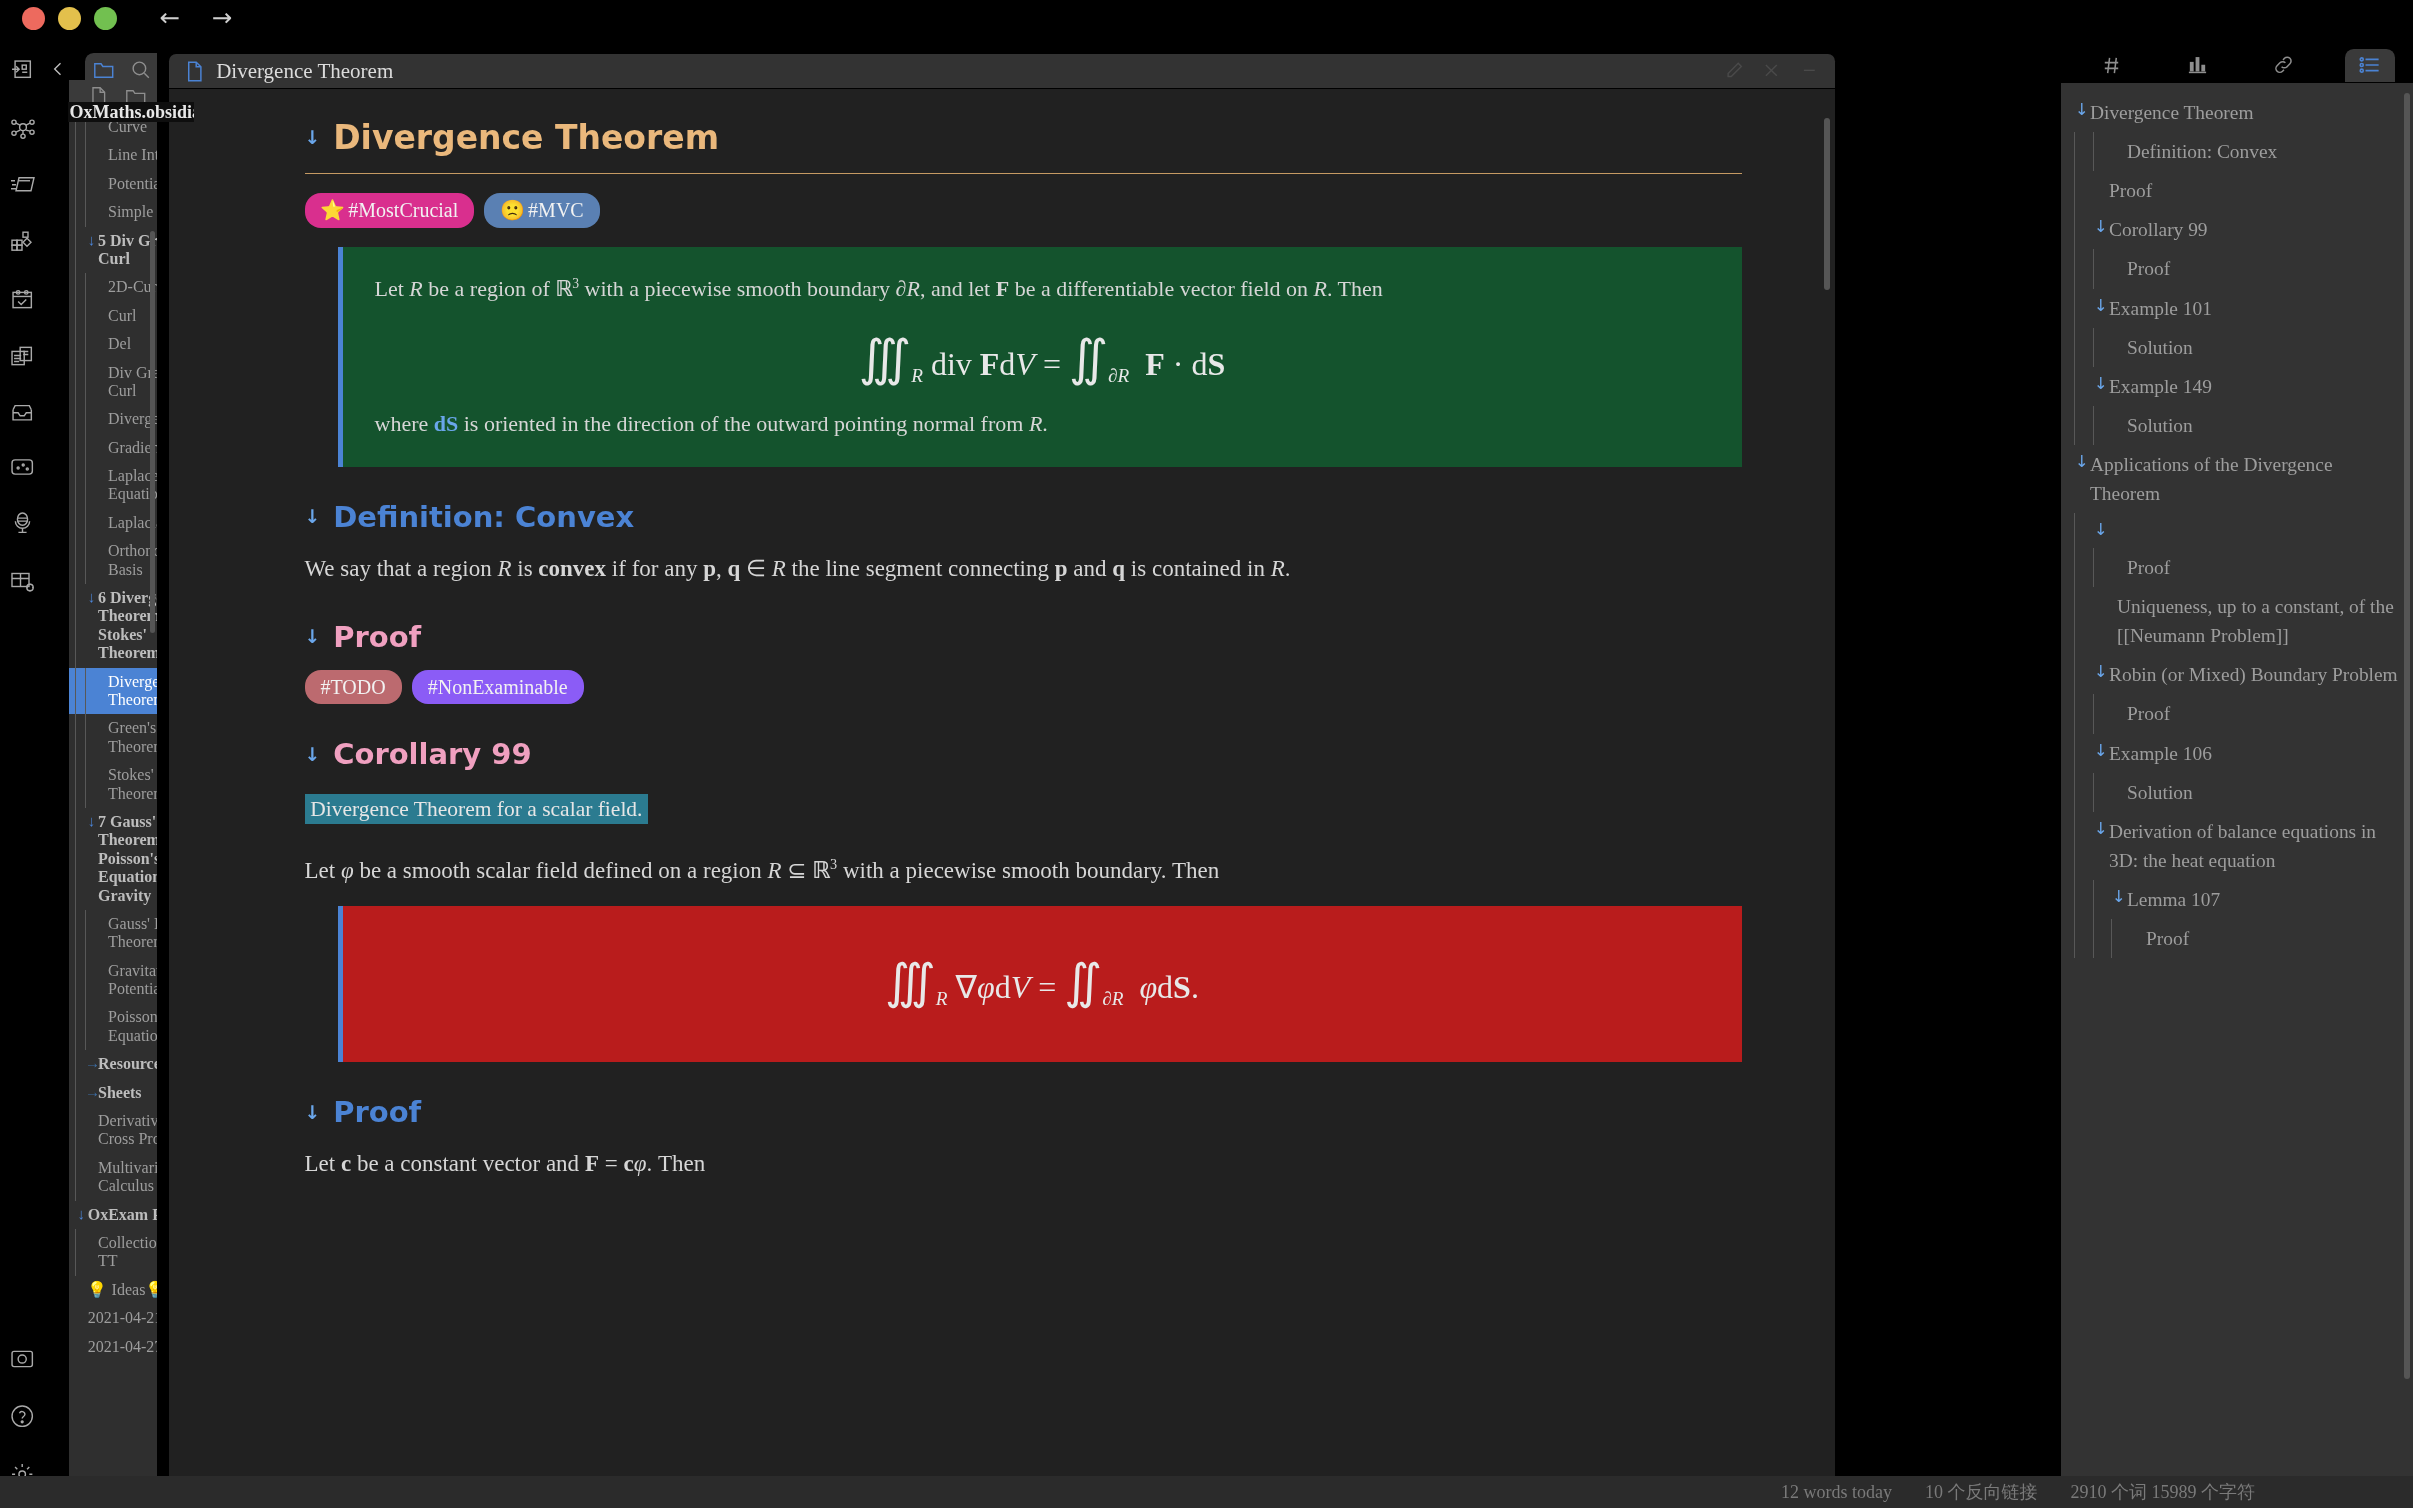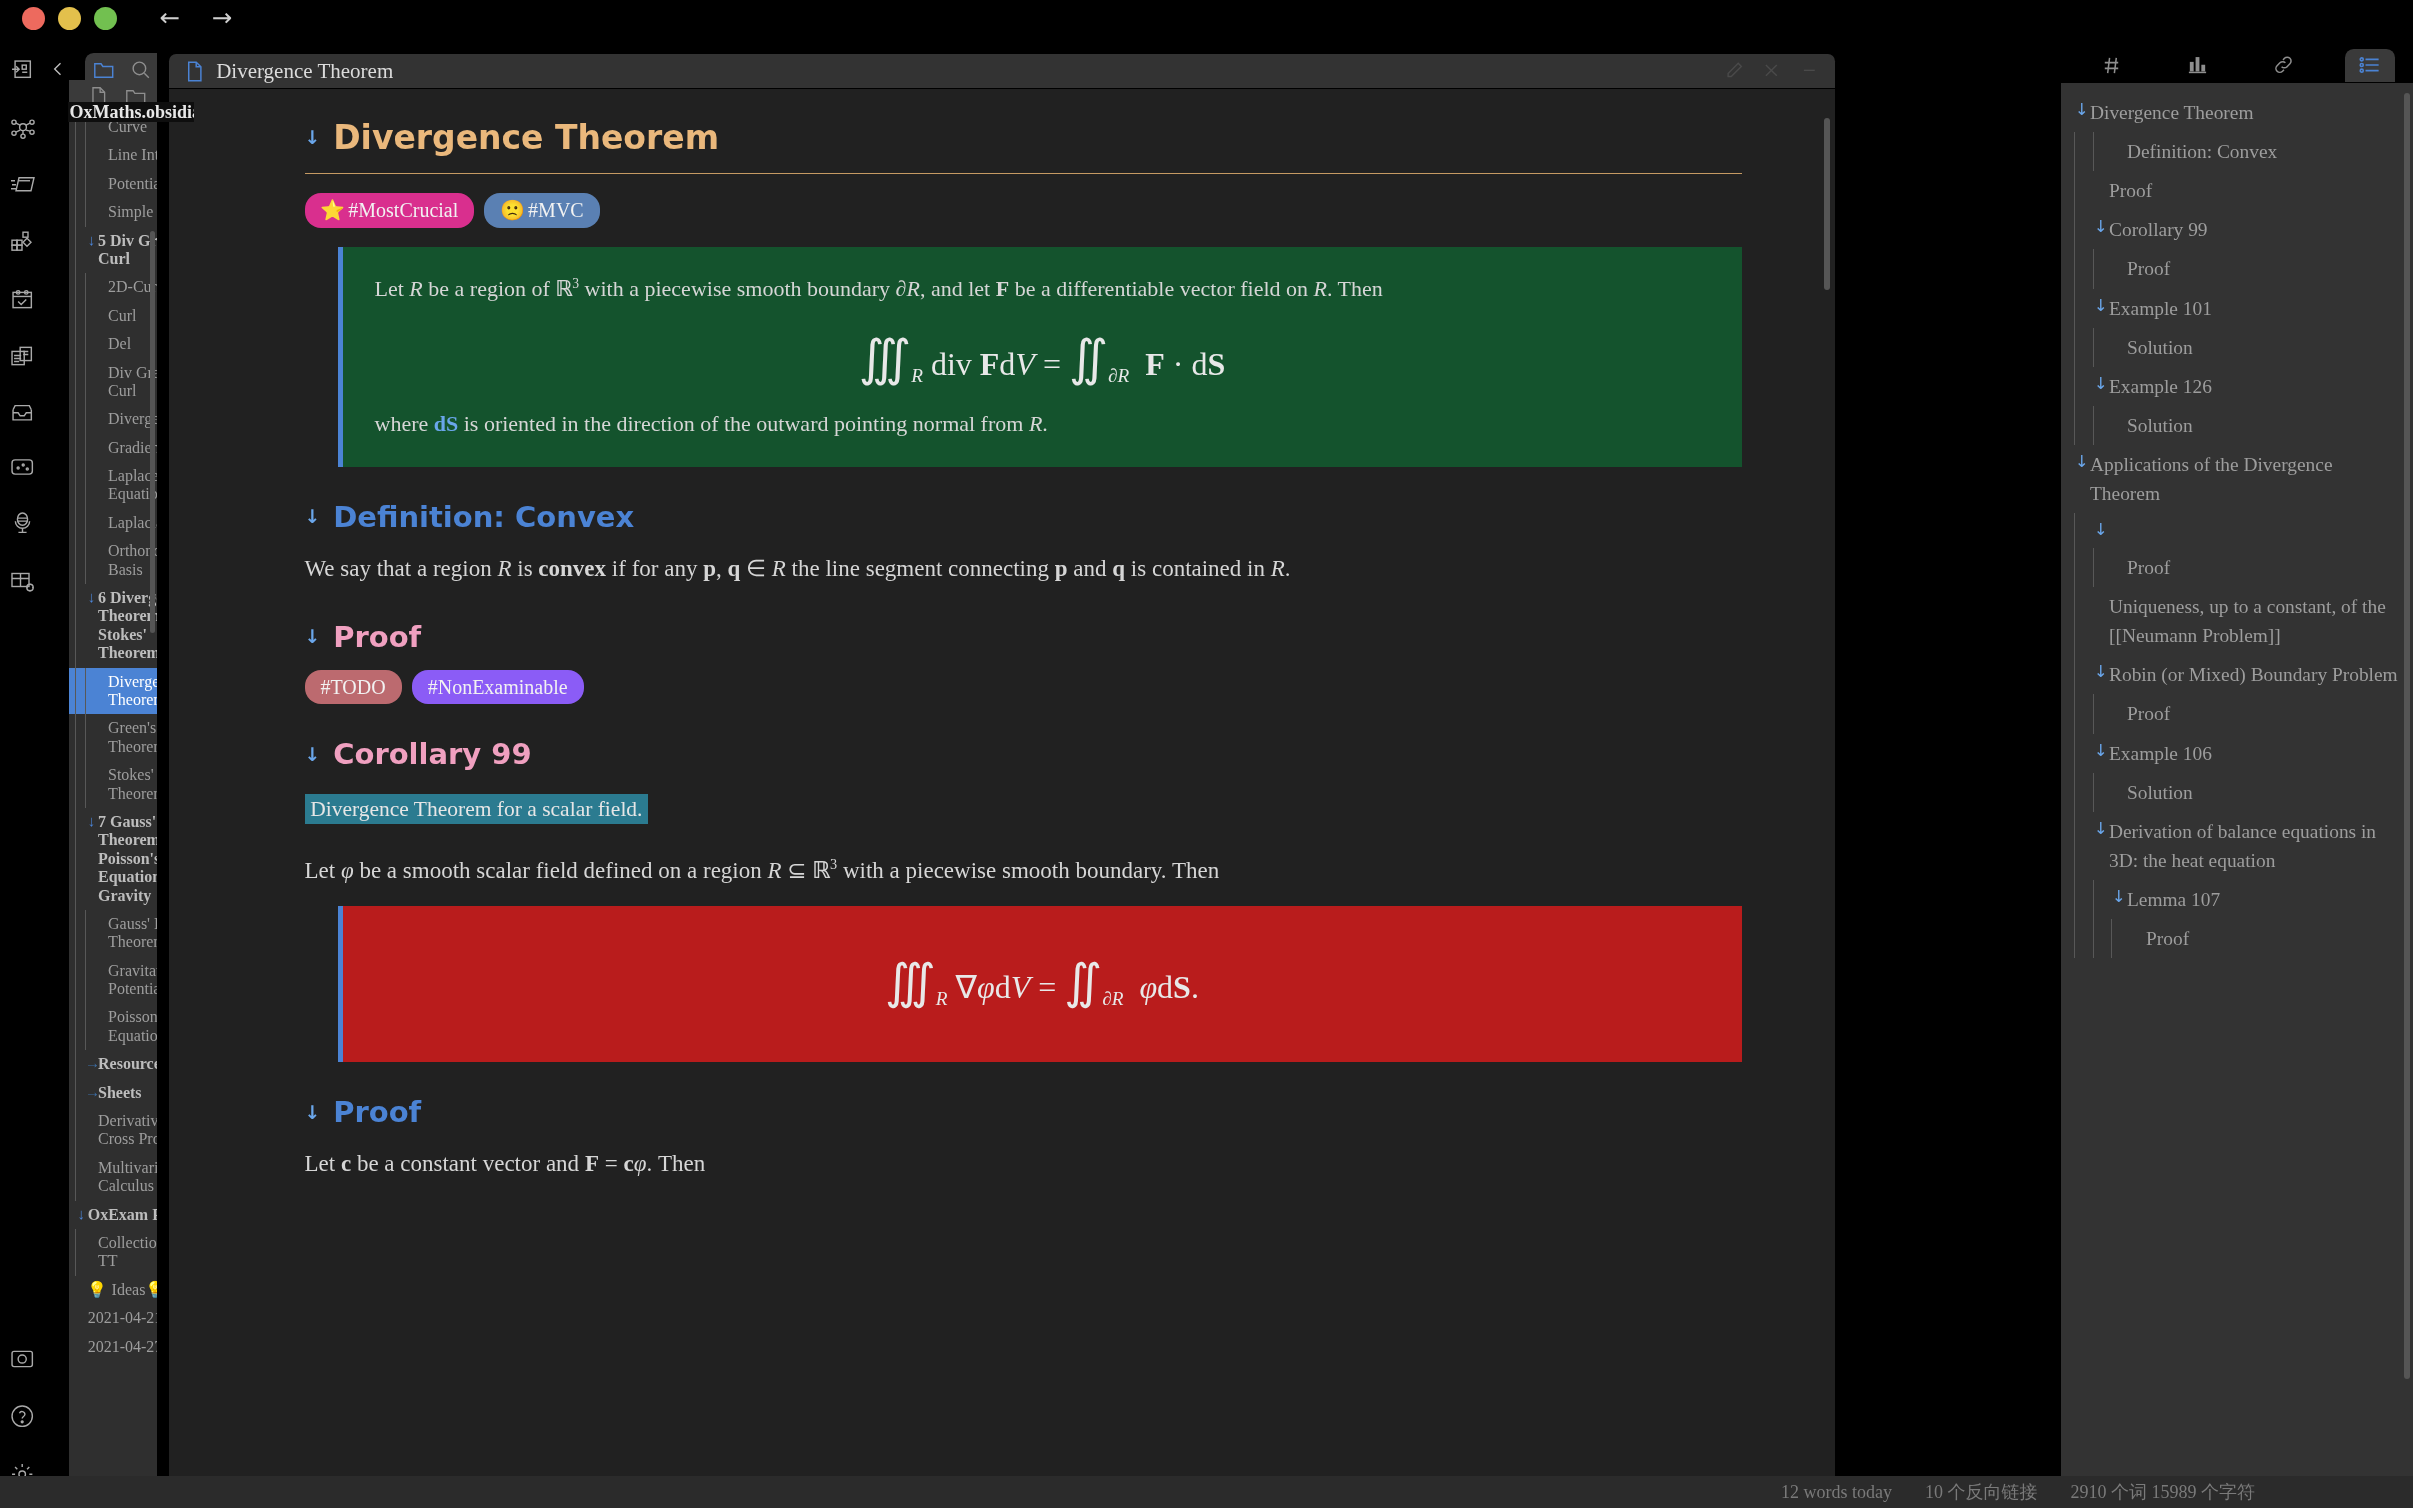--- a/index.html
+++ b/index.html
@@ -710,21 +710,21 @@
         </div>
         <div class="olrow" style="padding-left: 50px;">
           <div class="indent-line" style="left: 13px;"></div>
           <div class="indent-line" style="left: 32px;"></div>
           <span class="ol-spacer"></span>
           <span class="oltext">Solution</span>
         </div>
         <div class="olrow" style="padding-left: 32px;">
           <div class="indent-line" style="left: 13px;"></div>
           <span class="ol-arrow">↓</span>
-          <span class="oltext">Example 126</span>
+          <span class="oltext">Example 149</span>
         </div>
         <div class="olrow" style="padding-left: 50px;">
           <div class="indent-line" style="left: 13px;"></div>
           <div class="indent-line" style="left: 32px;"></div>
           <span class="ol-spacer"></span>
           <span class="oltext">Solution</span>
         </div>
         <div class="olrow" style="padding-left: 13px;">
           <span class="ol-arrow">↓</span>
           <span class="oltext">Applications of the Divergence Theorem</span>
@@ -732,21 +732,21 @@
         <div class="olrow" style="padding-left: 32px;">
           <div class="indent-line" style="left: 13px;"></div>
           <span class="ol-arrow">↓</span>
         </div>
         <div class="olrow" style="padding-left: 50px;">
           <div class="indent-line" style="left: 13px;"></div>
           <div class="indent-line" style="left: 32px;"></div>
           <span class="ol-spacer"></span>
           <span class="oltext">Proof</span>
         </div>
-        <div class="olrow" style="padding-left: 32px;">
+        <div class="olrow" style="padding-left: 40px;">
           <div class="indent-line" style="left: 13px;"></div>
           <span class="ol-spacer"></span>
           <span class="oltext">Uniqueness, up to a constant, of the [[Neumann Problem]]</span>
         </div>
         <div class="olrow" style="padding-left: 32px;">
           <div class="indent-line" style="left: 13px;"></div>
           <span class="ol-arrow">↓</span>
           <span class="oltext">Robin (or Mixed) Boundary Problem</span>
         </div>
         <div class="olrow" style="padding-left: 50px;">

